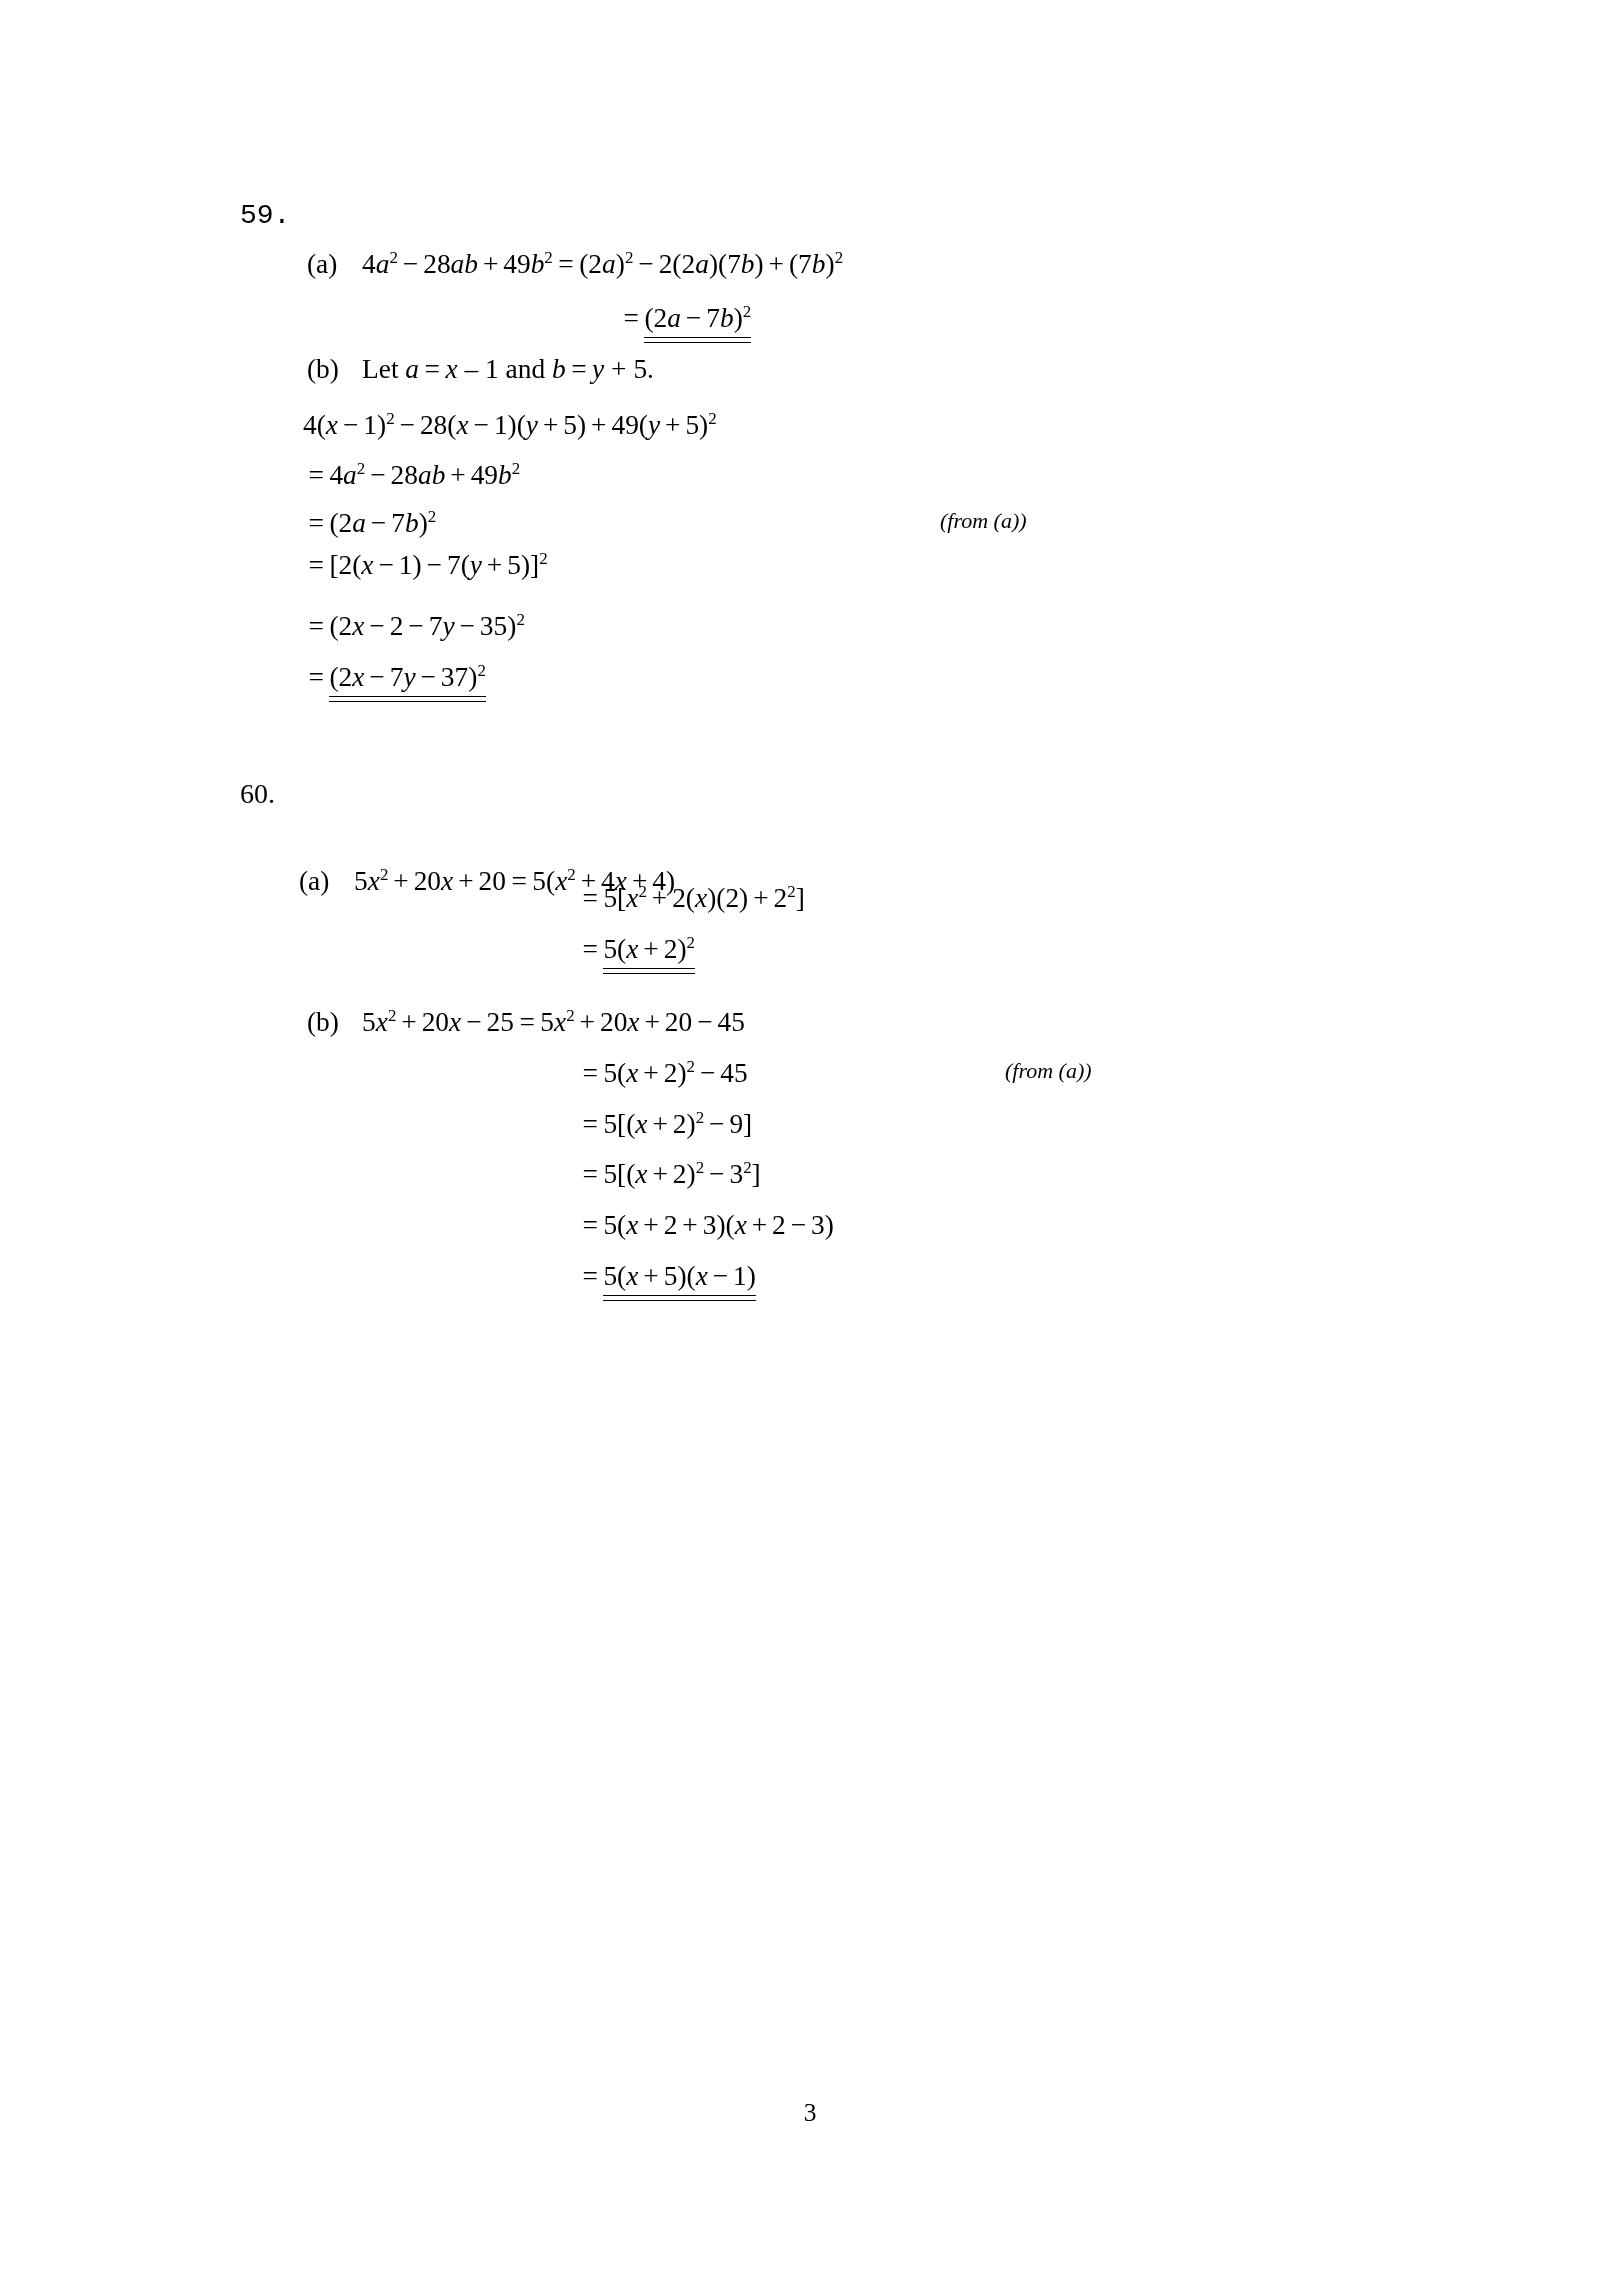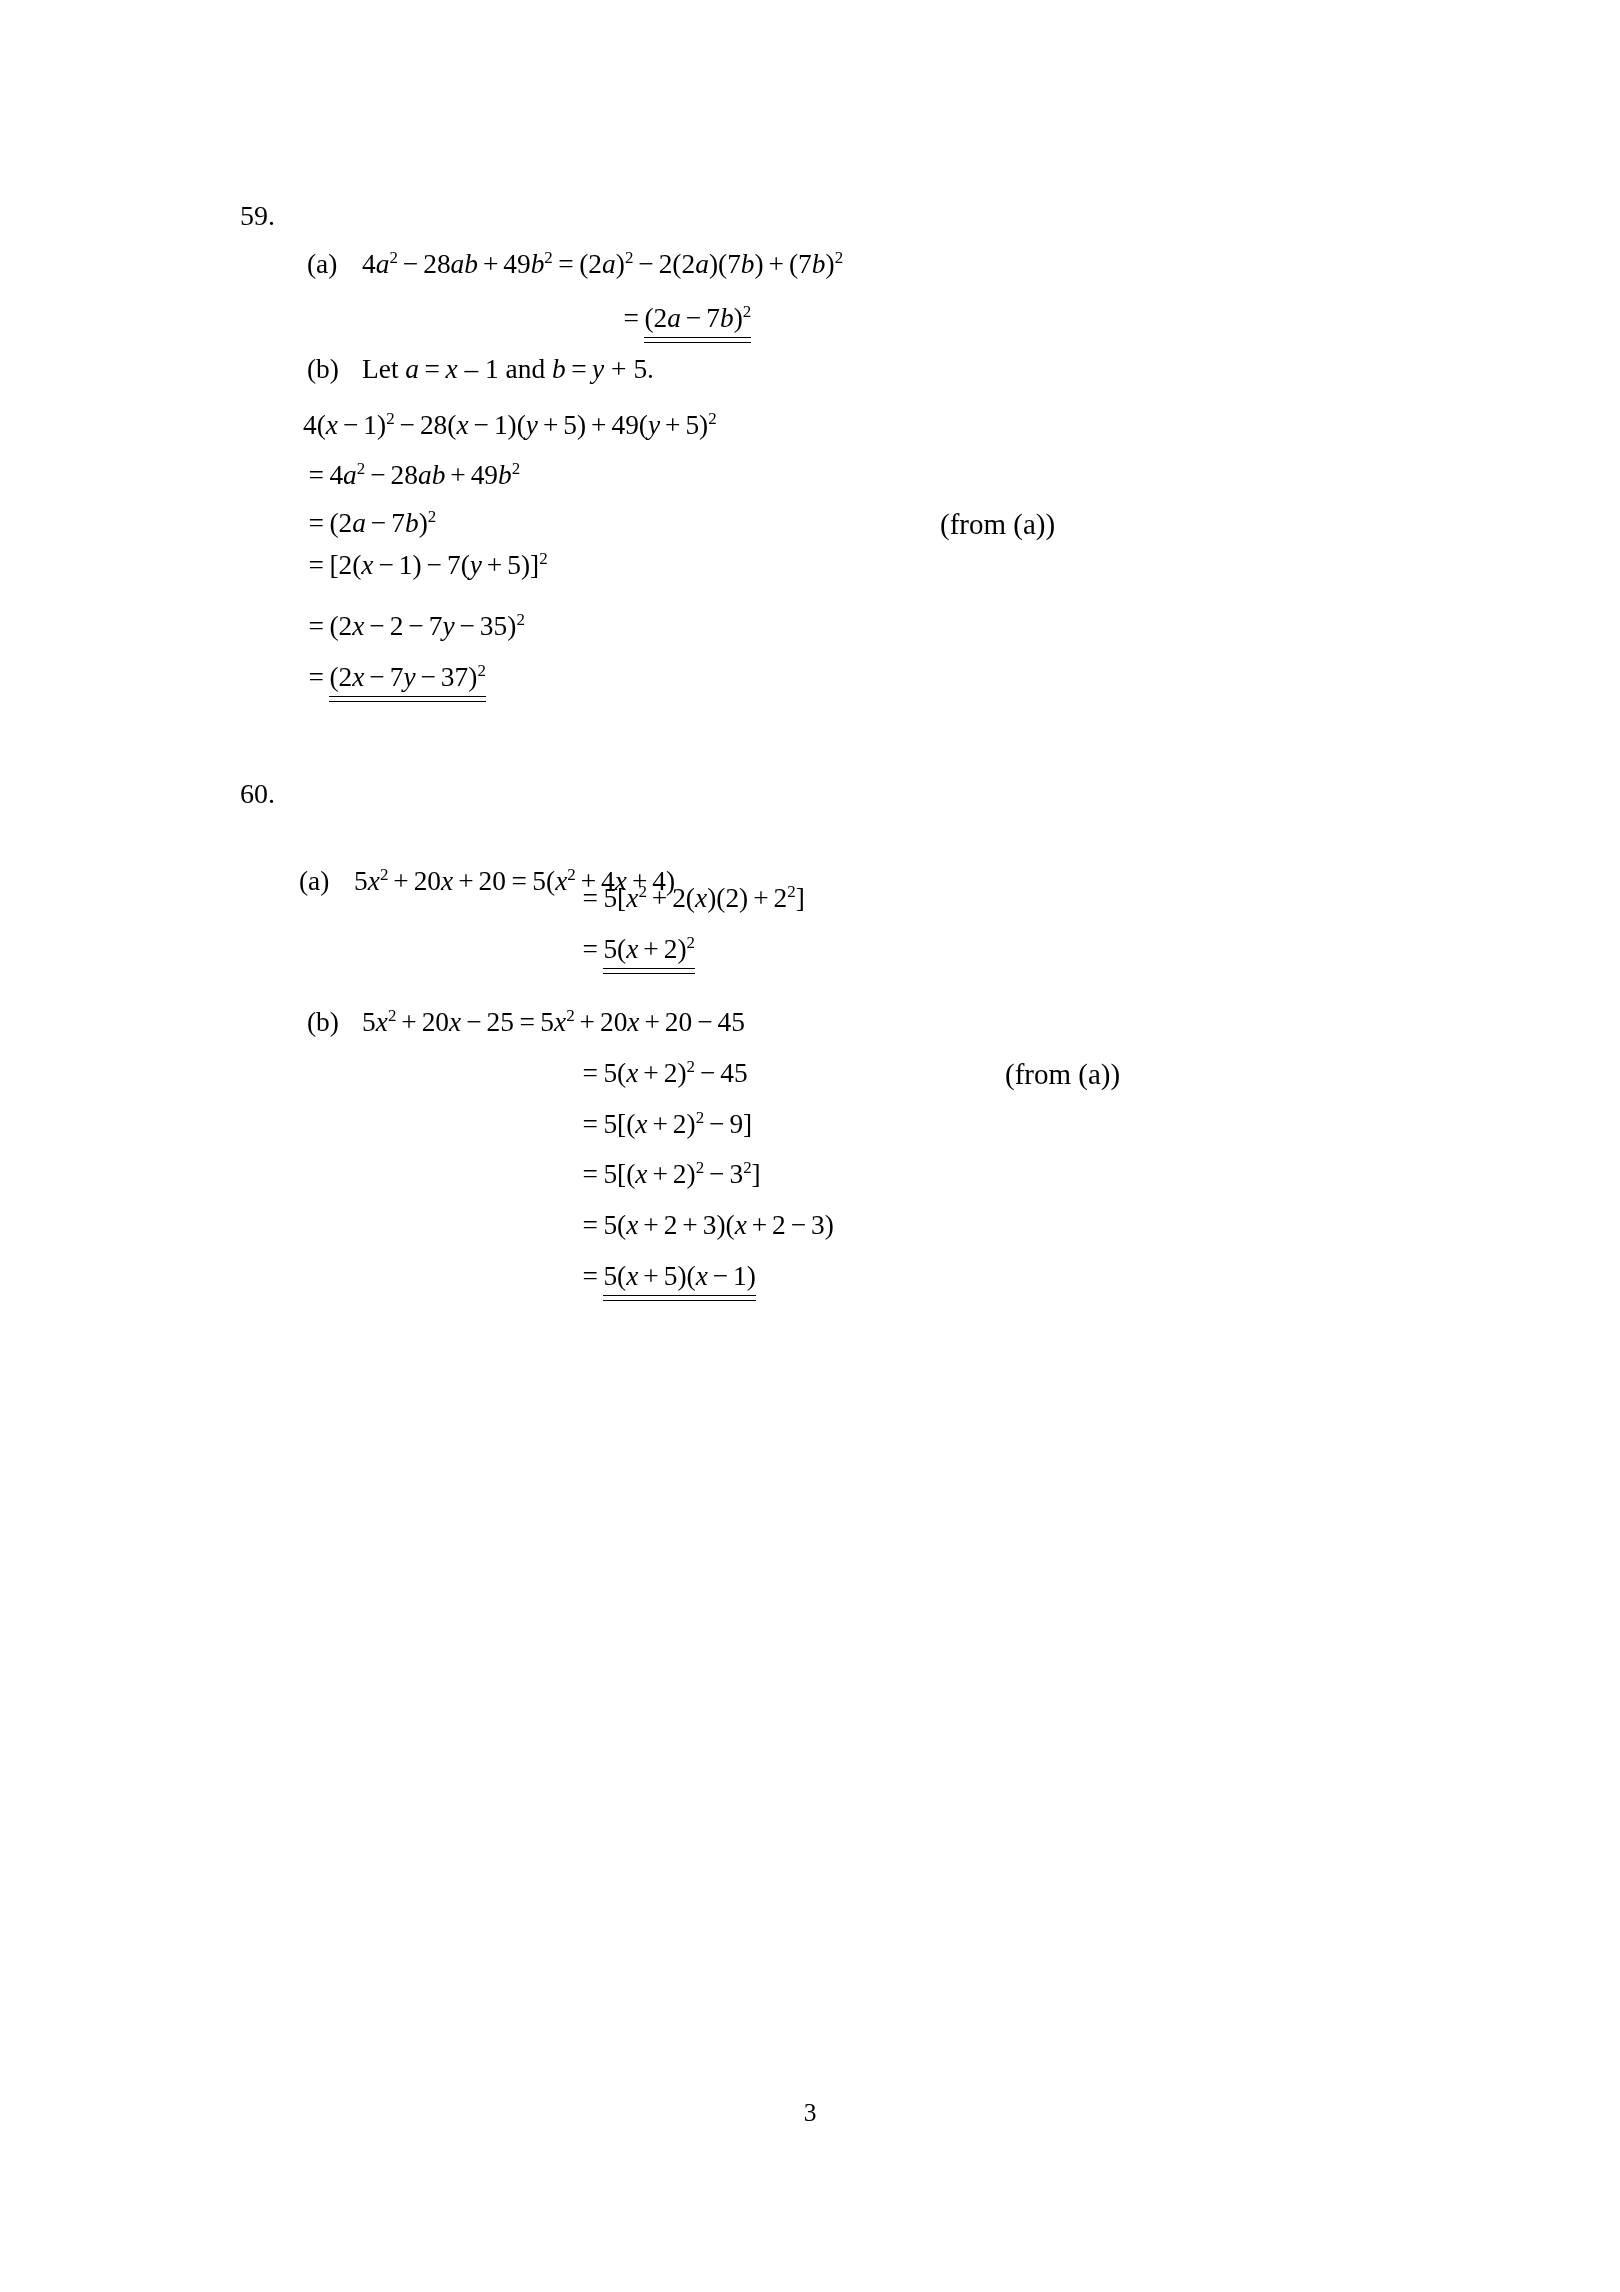--- a/index.html
+++ b/index.html
@@ -102,34 +102,35 @@
     left: 0;
     right: 0;
     bottom: -8.8px;
     height: 3.9px;
     border-top: 1.3px solid #000;
     border-bottom: 1.3px solid #000;
   }
 
   .note {
     position: absolute;
-    font-size: 29px;
+    font-size: 22px;
     line-height: 1;
     white-space: nowrap;
+    font-style: italic;
   }
 </style>
 </head>
 <body>
 
 <div class="page">
 
 
   <div class="problem" style="top:0;">
 
-    <div class="problem-number" style="top:202px;">59.</div>
+    <div class="problem-number" style="top:202px;font-family:Liberation Mono, monospace;">59.</div>
 
     <div class="mline" style="left:307px; top:251px;">
       <span class="part-label">(a)</span><span class="m">4<span class="v">a</span><sup class="e">2</sup><span class="op">−</span>28<span class="v">ab</span><span class="op">+</span>49<span class="v">b</span><sup class="e">2</sup><span class="eq">=</span>(2<span class="v">a</span>)<sup class="e">2</sup><span class="op">−</span>2(2<span class="v">a</span>)(7<span class="v">b</span>)<span class="op">+</span>(7<span class="v">b</span>)<sup class="e">2</sup></span>
     </div>
 
     <div class="mline" style="left:618px; top:305px;">
       <span class="m"><span class="eq">=</span><span class="ans">(2<span class="v">a</span><span class="op">−</span>7<span class="v">b</span>)<sup class="e">2</sup></span></span>
     </div>
 
     <div class="mline" style="left:307px; top:356px;">

